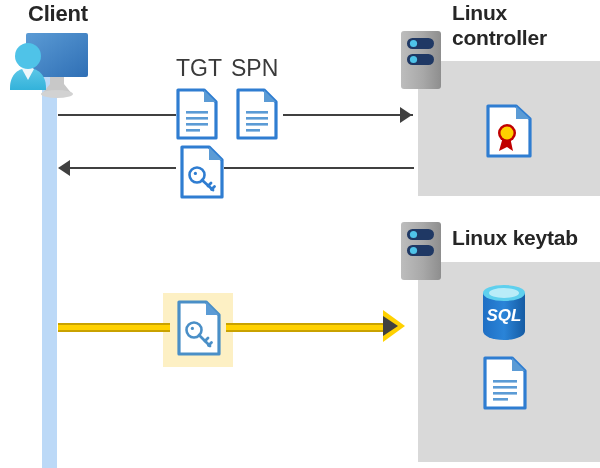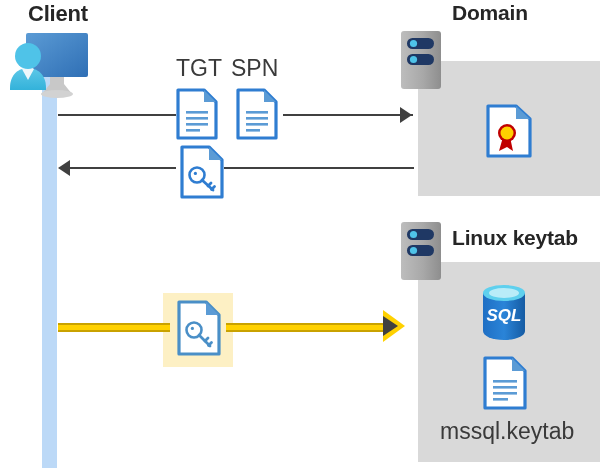--- a/index.html
+++ b/index.html
@@ -120,21 +120,22 @@
         </linearGradient>
       </defs>
       <rect x="0" y="0" width="40" height="58" rx="3" fill="url(#rackg1)"></rect>
       <rect x="6" y="7" width="27" height="11" rx="5.5" fill="#1f3864"></rect>
       <circle cx="12.5" cy="12.5" r="3.6" fill="#4fc3e8"></circle>
       <rect x="6" y="23" width="27" height="11" rx="5.5" fill="#1f3864"></rect>
       <circle cx="12.5" cy="28.5" r="3.6" fill="#4fc3e8"></circle>
     </svg>
   </div>
   <div class="abs title-bold" style="left:452px;top:1px;font-size:21px;width:145px;">
-    <div>Domain</div>
+    <div>Linux</div>
+    <div>controller</div>
   </div>
 
   <div class="icon-wrap" style="left:486px;top:104px;width:46px;height:54px;">
     <svg width="46" height="54" viewBox="0 0 46 54">
       <path d="M2 2 H30 L44 15 V52 H2 Z" fill="#ffffff" stroke="#2f7dd1" stroke-width="3.2" stroke-linejoin="round"></path>
       <path d="M30 2 L44 15 H30 Z" fill="#5b9bd5"></path>
 
       <path d="M17 33 L13 47 L21 43 L27 47 L24 33 Z" fill="#c00000"></path>
       <circle cx="21" cy="29" r="9" fill="#c00000"></circle>
       <circle cx="21" cy="29" r="6.5" fill="#ffd100"></circle>
@@ -178,21 +179,20 @@
   <div class="icon-wrap" style="left:483px;top:356px;width:44px;height:54px;">
     <svg width="44" height="54" viewBox="0 0 44 54">
       <path d="M2 2 H29 L42 15 V52 H2 Z" fill="#ffffff" stroke="#2f7dd1" stroke-width="3.2" stroke-linejoin="round"></path>
       <path d="M29 2 L42 15 H29 Z" fill="#5b9bd5"></path>
       <rect x="10" y="24" width="24" height="2.6" fill="#5b9bd5"></rect>
       <rect x="10" y="30" width="24" height="2.6" fill="#5b9bd5"></rect>
       <rect x="10" y="36" width="24" height="2.6" fill="#5b9bd5"></rect>
       <rect x="10" y="42" width="15" height="2.6" fill="#5b9bd5"></rect>
     </svg>
   </div>
-  <div class="abs plain-label" style="left:440px;top:418px;font-size:23px;">mssql.keytab</div>
 
   <div class="abs line-thin" style="left:58px;top:114px;width:118px;"></div>
   <div class="abs line-thin" style="left:283px;top:114px;width:130px;"></div>
   <div class="abs head-right-thin" style="left:400px;top:107px;"></div>
 
   <div class="abs plain-label" style="left:231px;top:55px;font-size:23px;">SPN</div>
   <div class="abs plain-label" style="left:176px;top:55px;font-size:23px;">TGT</div>
 
   <div class="icon-wrap" style="left:176px;top:88px;width:42px;height:52px;">
     <svg width="42" height="52" viewBox="0 0 42 52">

